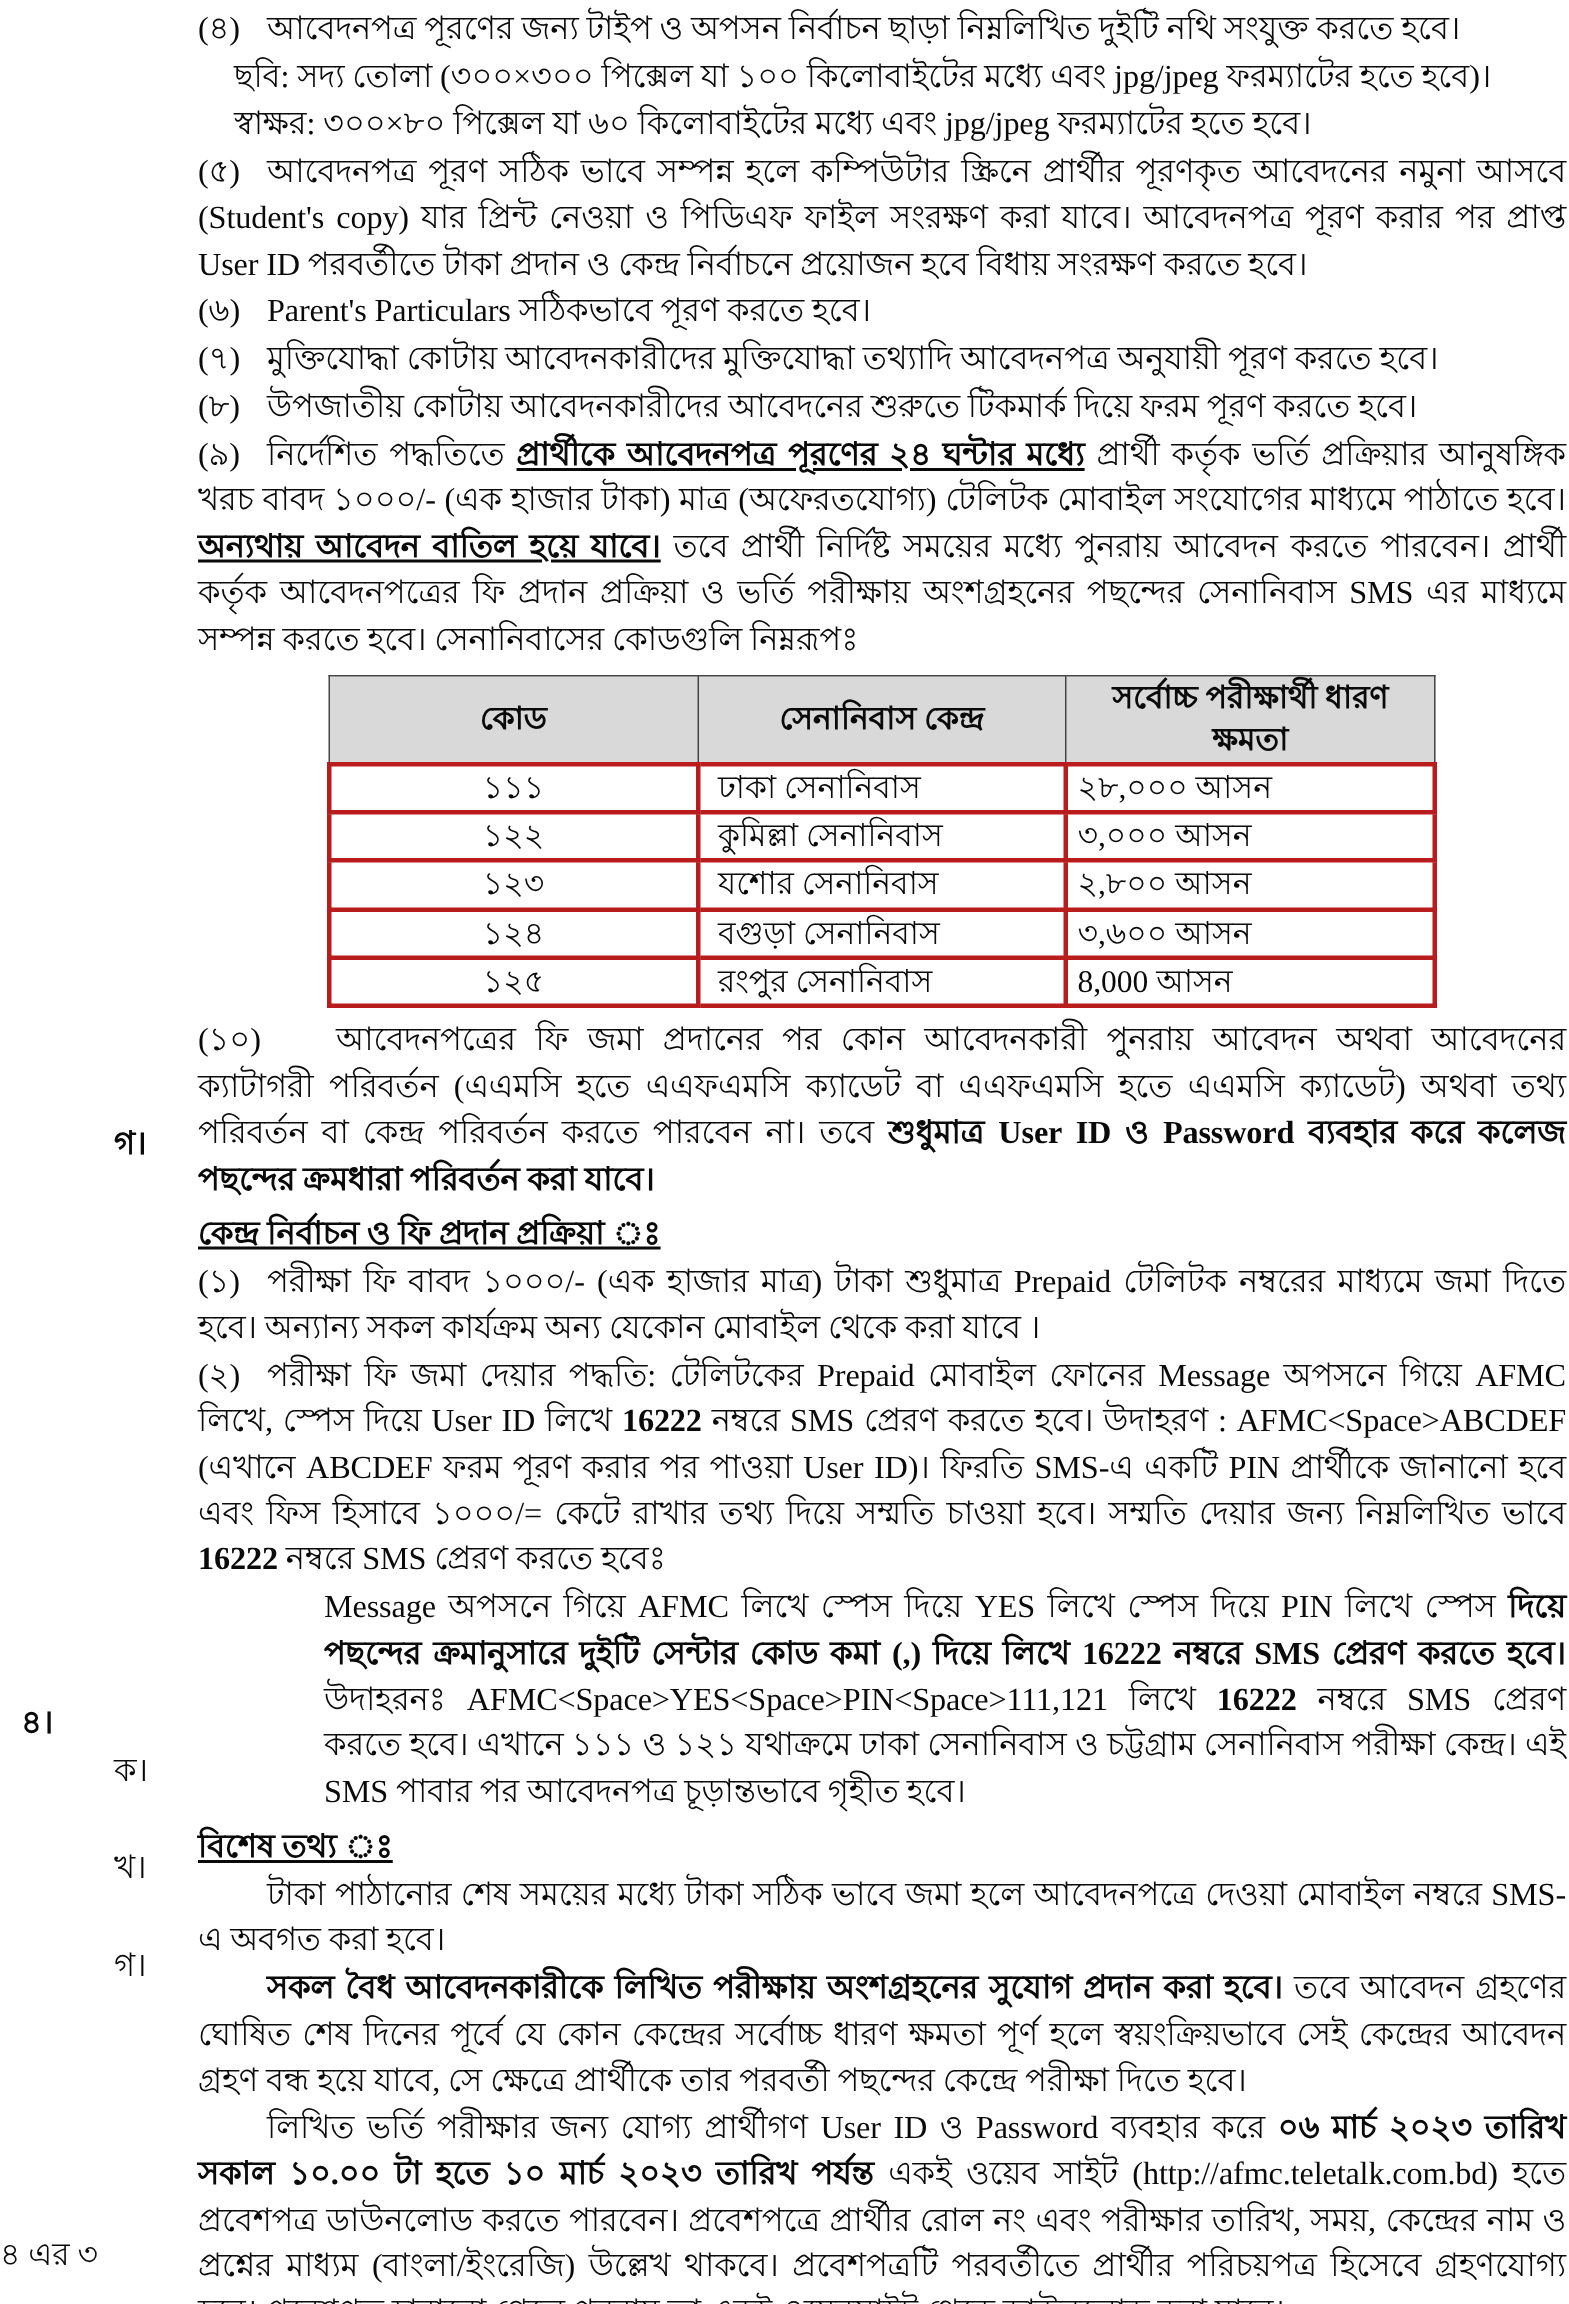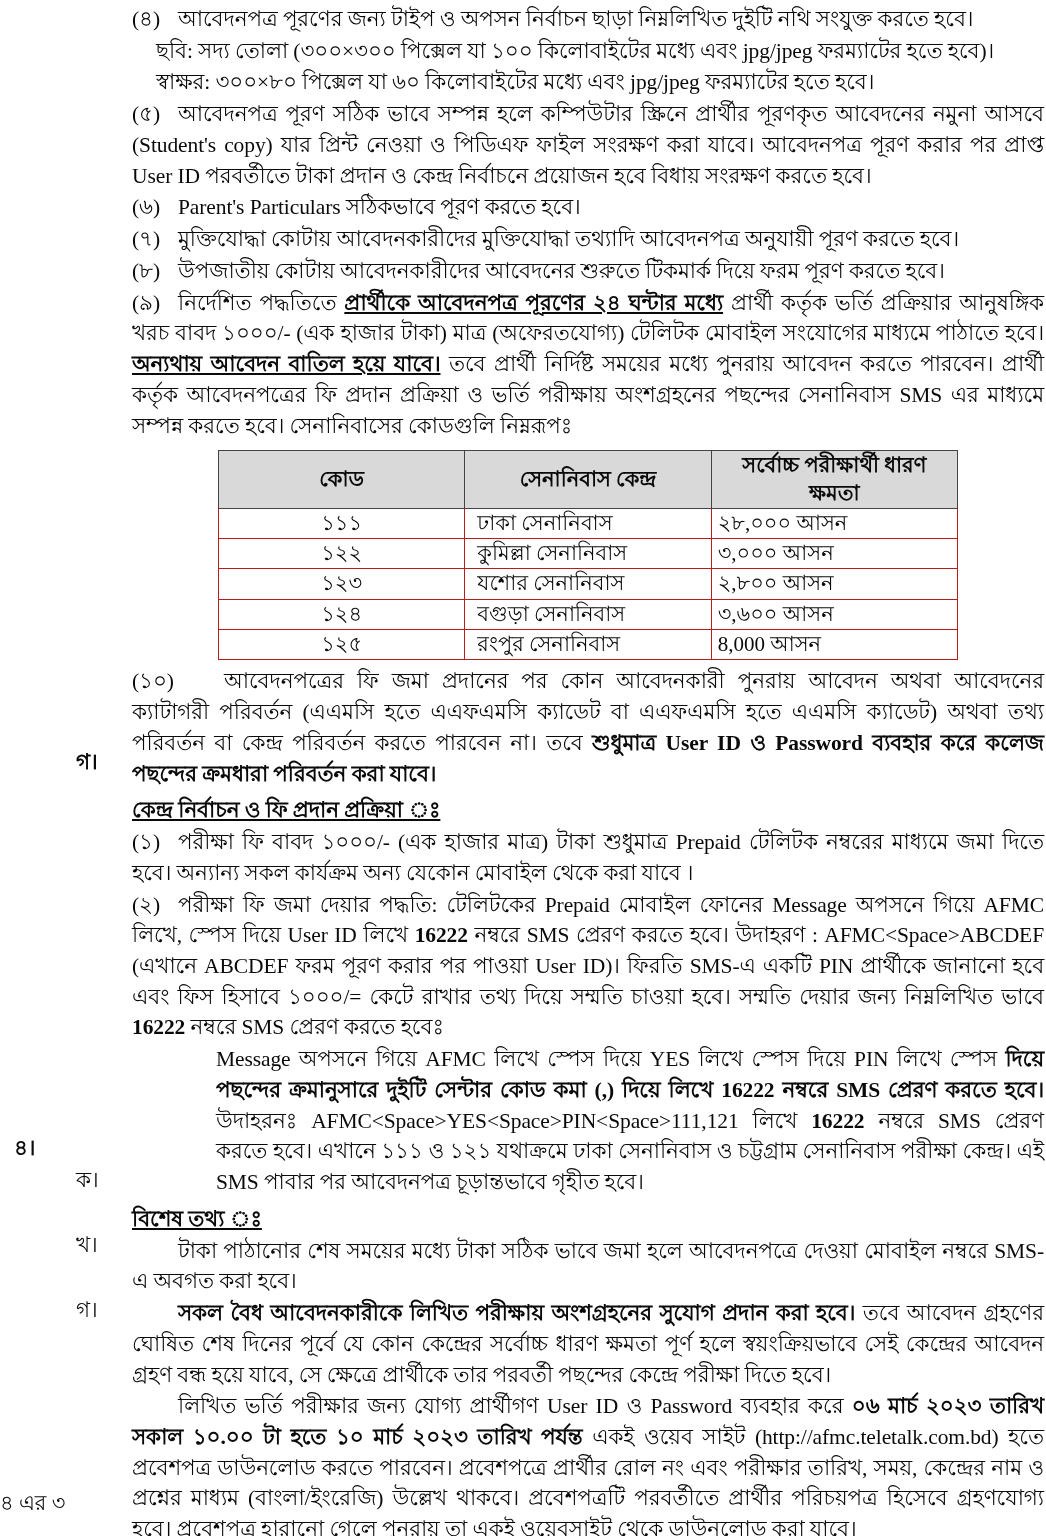--- a/index.html
+++ b/index.html
@@ -66,21 +66,21 @@
     display: flex;
     justify-content: center;
   }
   table.centers {
     border-collapse: collapse;
     width: 740px;
     table-layout: fixed;
   }
   table.centers th,
   table.centers td {
-    border: 1px solid #b91c1c;
+    border: 3px solid #b91c1c;
     font-size: 21px;
     padding: 1px 6px;
     line-height: 1.3;
     height: 25px;
   }
   table.centers thead th {
     background: #d9d9d9;
     font-weight: bold;
     text-align: center;
     border: 1px solid #444;

